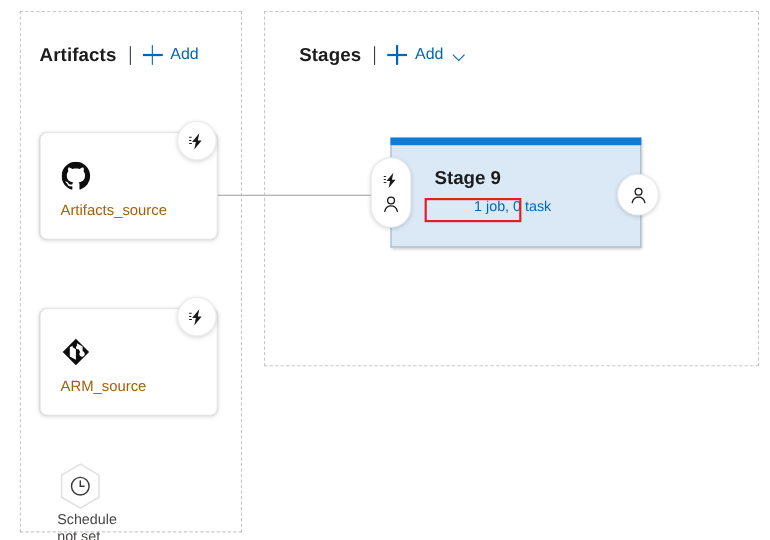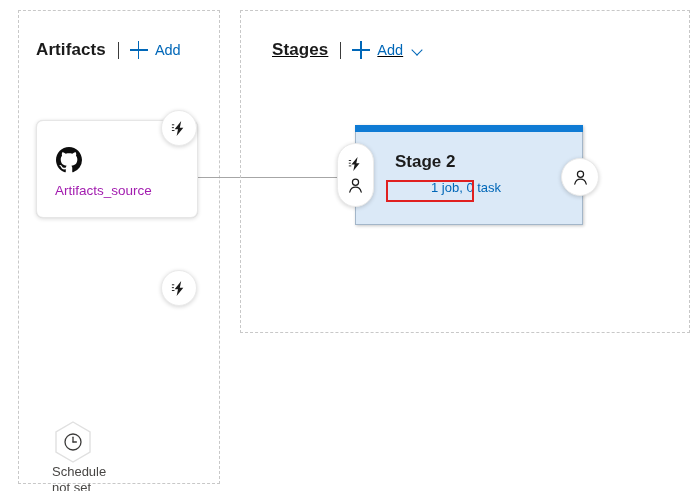--- a/index.html
+++ b/index.html
@@ -105,21 +105,21 @@
     content: "";
     position: absolute;
     left: 1px; top: 1px;
     width: 7px; height: 7px;
     border-right: 1.4px solid #0067b8;
     border-bottom: 1.4px solid #0067b8;
     transform: rotate(45deg);
   }
 
   .hdr-artifacts { left: 36px; top: 40px; }
-  .hdr-stages   { left: 272px; top: 40px; text-decoration: underline; }
+  .hdr-stages   { left: 272px; top: 40px; }
 
   
   .artifact-card {
     position: absolute;
     width: 162px;
     height: 98px;
     background: #ffffff;
     border: 1px solid #e6e6e6;
     border-radius: 7px;
     box-shadow: 0 1px 4px rgba(0,0,0,.14), 0 0 1px rgba(0,0,0,.10);
@@ -131,21 +131,21 @@
     left: 19px;
     top: 26px;
     width: 26px;
     height: 26px;
   }
   .artifact-card .label {
     position: absolute;
     left: 18px;
     top: 62px;
     font-size: 13.5px;
-    color: #a21caf;
+    color: #a16207;
     white-space: nowrap;
   }
 
   .card-artifacts-source { left: 36px; top: 120px; }
   .card-arm-source      { left: 36px; top: 280px; }
 
   .trigger-badge {
     position: absolute;
     width: 36px;
     height: 36px;
@@ -329,20 +329,31 @@
       <path fill="#ffffff" d="M7.6 4.2 5.7 6.6h1.2l-.3 1.5 1.6-2h-1l.4-1.9z" opacity=".0"></path>
       <path fill="#ffffff" d="M2.2 5.4 3 4.7M2.6 8.2l.8-.7" stroke="#ffffff" stroke-width="0"></path>
       <g stroke="#1b1b1b" stroke-width="0.9" stroke-linecap="round">
         <line x1="1.2" y1="4.5" x2="2.7" y2="4.5"></line>
         <line x1="1.2" y1="7.2" x2="2.4" y2="7.2"></line>
         <line x1="1.2" y1="9.9" x2="2.9" y2="9.9"></line>
       </g>
     </svg>
   </div>
 
+  <div class="artifact-card card-arm-source">
+    <span class="icon-wrap">
+      <svg width="26" height="26" viewBox="0 0 16 16" aria-hidden="true">
+        <path fill="#0d0d0d" d="M8 .6 15.4 8 8 15.4.6 8 8 .6z"></path>
+        <path fill="#ffffff" d="M9.05 4.4a1.05 1.05 0 1 0 0 2.1c.16 0 .31-.04.45-.1l.9 1.55c-.3.28-.49.68-.49
+          1.12 0 .84.68 1.53 1.52 1.53.84 0 1.52-.69 1.52-1.53 0-.73-.51-1.34-1.2-1.49V4.9l-3.2-1.86v1.15l.5.21z"></path>
+        <path fill="#ffffff" d="M6.2 4.45 4.6 5.35v5.1l3.4 1.95V6.4L6.2 5.4v-.95z"></path>
+      </svg>
+    </span>
+    <span class="label">ARM_source</span>
+  </div>
 
   <div class="trigger-badge badge-art2">
     <svg width="17" height="17" viewBox="0 0 16 16" aria-hidden="true">
       <path fill="#1b1b1b" d="M9.6 1 3.4 8.6h3.2L5.3 15l6.3-7.7H8.3L9.6 1z"></path>
       <g stroke="#1b1b1b" stroke-width="0.9" stroke-linecap="round">
         <line x1="1.2" y1="4.5" x2="2.7" y2="4.5"></line>
         <line x1="1.2" y1="7.2" x2="2.4" y2="7.2"></line>
         <line x1="1.2" y1="9.9" x2="2.9" y2="9.9"></line>
       </g>
     </svg>
@@ -367,21 +378,21 @@
     <span class="title">Stages</span>
     <span class="sep"></span>
     <span class="add-btn">
       <span class="plus"></span>
       <span>Add</span>
     </span>
     <span class="chev"></span>
   </div>
 
   <div class="stage-card">
-    <span class="stage-title">Stage 2</span>
+    <span class="stage-title">Stage 9</span>
     <span class="stage-sub">1 job, 0 task</span>
   </div>
   <div class="stage-topbar"></div>
 
   <div class="pill-badge">
     <span>
       <svg width="16" height="16" viewBox="0 0 16 16" aria-hidden="true">
         <path fill="#1b1b1b" d="M9.6 1 3.4 8.6h3.2L5.3 15l6.3-7.7H8.3L9.6 1z"></path>
         <g stroke="#1b1b1b" stroke-width="0.9" stroke-linecap="round">
           <line x1="1.2" y1="4.5" x2="2.7" y2="4.5"></line>

